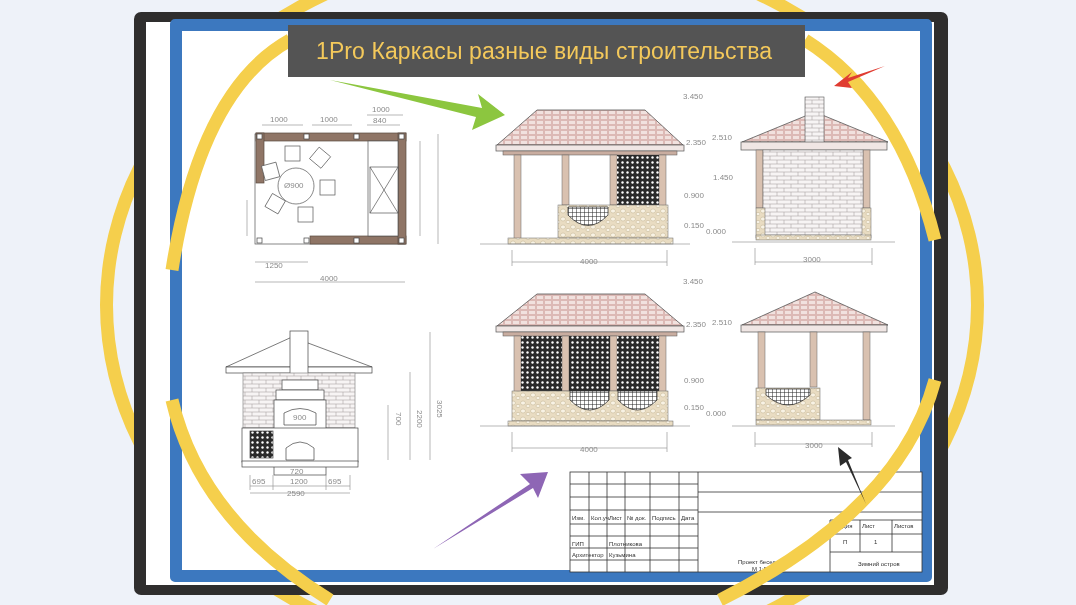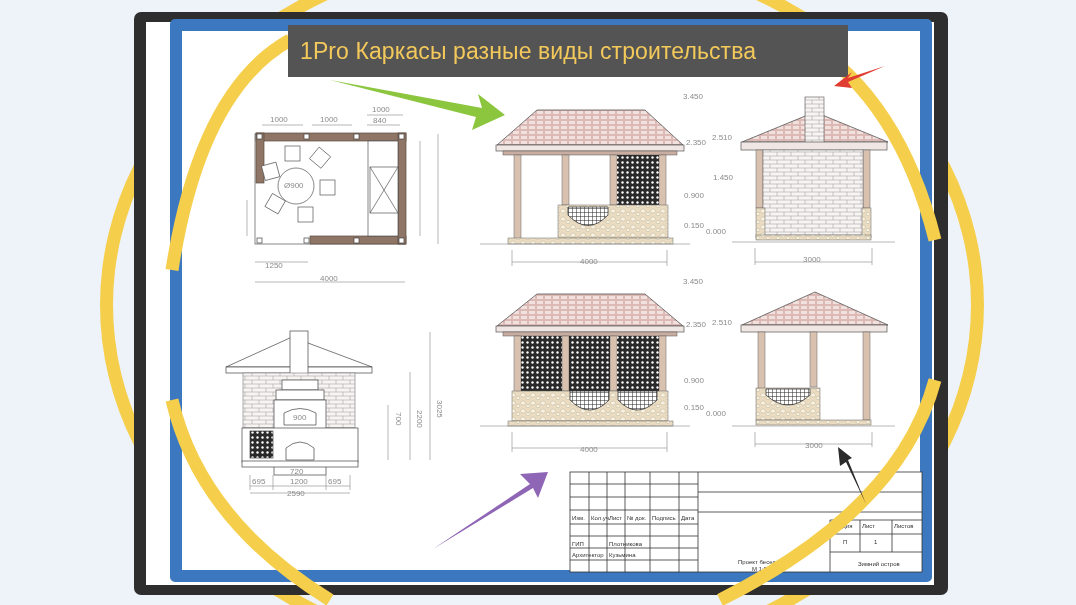--- a/index.html
+++ b/index.html
@@ -13,22 +13,22 @@
     background: #2f2e2e; border-radius: 7px; z-index: 2; }
   .monitor-screen { position: absolute; left: 12px; top: 10px; width: 788px; height: 563px; background: #ffffff; }
 
   .blue-frame { position: absolute; left: 170px; top: 19px; width: 762px; height: 563px;
     border: 12px solid #3c78bf; border-radius: 5px; background: #ffffff; z-index: 3; }
 
   .ring-overlay { position: absolute; inset: 0; z-index: 6; pointer-events: none; }
 
   .drawing { position: absolute; left: 0; top: 0; width: 1076px; height: 605px; z-index: 4; }
 
-  .title-bar { position: absolute; left: 288px; top: 25px; width: 560px; height: 52px;
-    background: #545454; z-index: 8; display: flex; align-items: center; padding-left: 12px; }
+  .title-bar { position: absolute; left: 288px; top: 25px; width: 517px; height: 52px;
+    background: #545454; z-index: 8; display: flex; align-items: center; padding-left: 28px; }
   .title-text { color: #f4c95b; font-size: 23px; letter-spacing: 0.1px; white-space: nowrap; }
 
   .dim { font-family: "Liberation Sans", sans-serif; font-size: 8px; fill: #8a8a8a; }
   .tb { font-family: "Liberation Sans", sans-serif; font-size: 6px; fill: #333; }
   .arrows { position:absolute; inset:0; z-index: 9; pointer-events:none; }
 </style>
 </head>
 <body>
 
 <div class="yellow-ring"></div>

